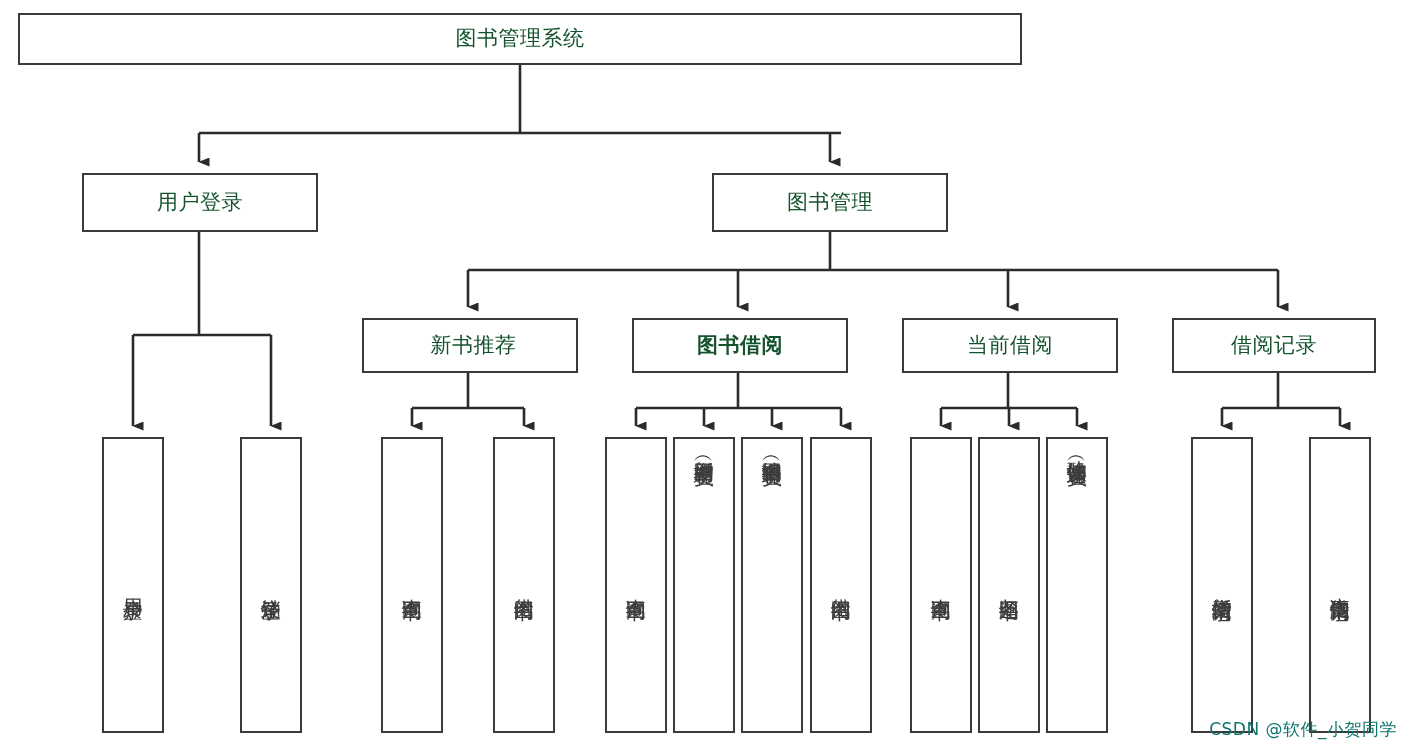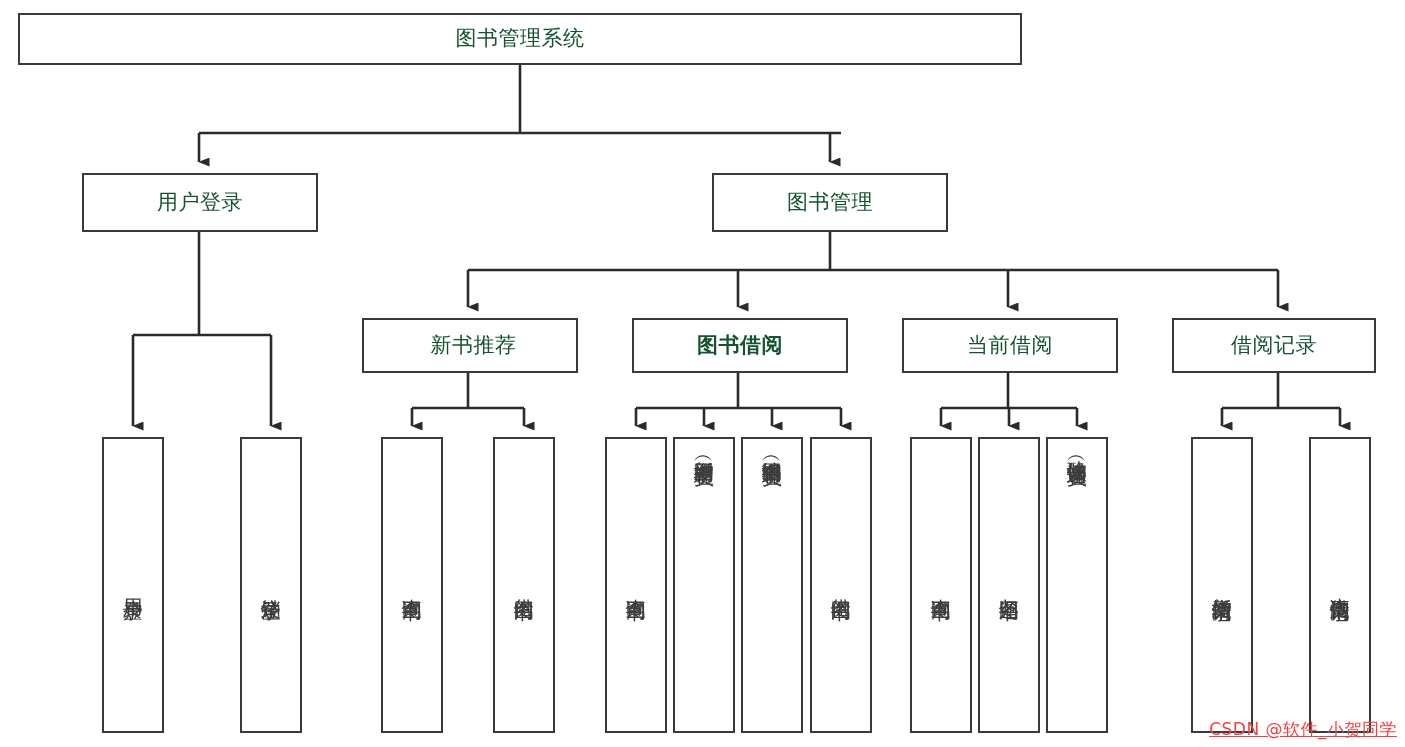--- a/index.html
+++ b/index.html
@@ -59,25 +59,24 @@
   }
   .node-box.leaf.center-v {
     align-items: center;
     padding-top: 0;
   }
   #watermark {
     position: absolute;
     right: 8px;
     bottom: 6px;
     font-size: 17px;
-    color: #ef4444;
+    color: #0f766e;
     letter-spacing: 0.5px;
     white-space: nowrap;
     z-index: 5;
-    text-decoration: underline;
   }
 </style>
 </head>
 <body>
 
 <div id="diagram-root">
 
   <svg class="connector-layer" viewBox="0 0 1405 747" xmlns="http://www.w3.org/2000/svg">
     <defs>
       <marker id="arrowhead" markerWidth="9" markerHeight="11" refX="4.5" refY="10.5" orient="auto" markerUnits="userSpaceOnUse">

